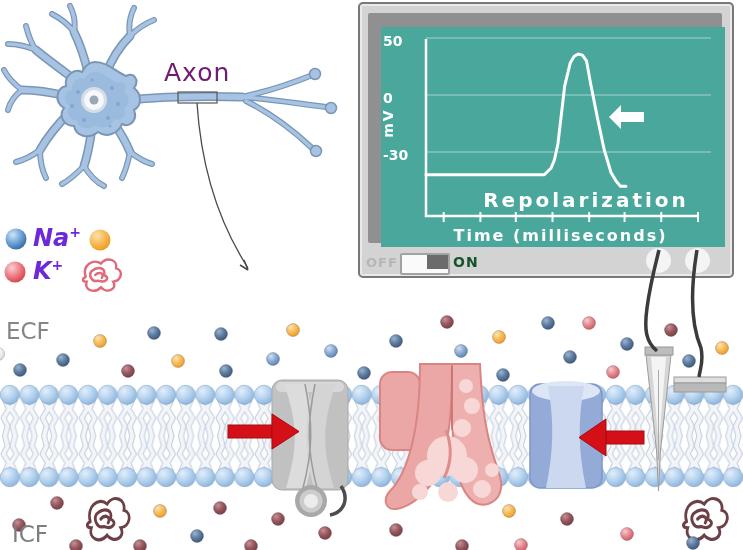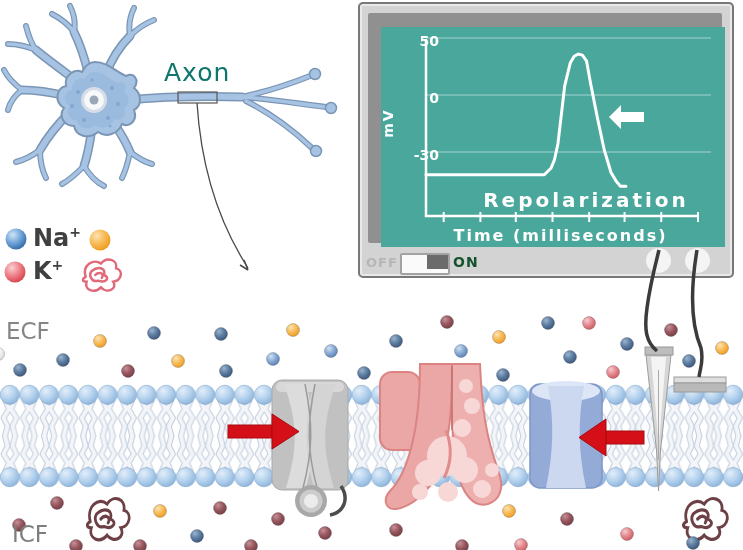--- a/index.html
+++ b/index.html
@@ -1,35 +1,35 @@
 <!DOCTYPE html>
 <html><head>
 <meta charset="utf-8">
 <style>
   html,body{margin:0;padding:0;background:#fff;}
   #canvas{position:relative;width:743px;height:550px;background:#fff;overflow:hidden;
           font-family:"DejaVu Sans","Liberation Sans",sans-serif;}
   #scene{position:absolute;left:0;top:0;z-index:3;pointer-events:none;}
   .txt{position:absolute;z-index:4;white-space:nowrap;}
-  .axon-label{left:164px;top:58px;font-size:25px;color:#0f766e;letter-spacing:1px;}
+  .axon-label{left:164px;top:58px;font-size:25px;color:#701a75;letter-spacing:1px;}
   .ecf{left:6px;top:318px;font-size:23px;color:#858585;}
   .icf{left:12px;top:521px;font-size:23px;color:#7e7e7e;}
-  .leg{font-size:24px;font-weight:bold;color:#404040;}
+  .leg{font-size:24px;font-weight:bold;color:#6d28d9;font-style:italic;}
   .leg sup{font-size:14px;}
   .leg-na{left:33px;top:224px;}
   .leg-k{left:33px;top:257px;}
   
   #monitor{position:absolute;left:358px;top:2px;width:376px;height:276px;z-index:2;
            background:#d3d3d3;border:2px solid #787878;border-radius:5px;
            box-shadow:inset 0 0 0 2px #e9e9e9;box-sizing:border-box;}
   #screen-frame{position:absolute;left:8px;top:9px;width:354px;height:230px;background:#909090;border-radius:2px;}
   #screen{position:absolute;left:13px;top:14px;width:344px;height:220px;background:#4aa79b;overflow:hidden;}
   #chart{position:absolute;left:0;top:0;}
   .scr-txt{position:absolute;color:#fff;font-weight:bold;}
-  .ytick{left:30px;width:28px;text-align:right;font-size:14px;}
+  .ytick{left:2px;width:28px;text-align:left;font-size:14px;}
   .yt0{top:6px;} .yt1{top:63px;} .yt2{top:120px;}
   .mvlab{left:-13px;top:88px;width:40px;text-align:center;font-size:14px;letter-spacing:2px;
          transform:rotate(-90deg);}
   .repol{left:80px;top:161px;width:250px;text-align:center;font-size:20px;letter-spacing:3px;}
   .xlab{left:15px;right:0;top:199px;text-align:center;font-size:16px;letter-spacing:2px;}
   .off{position:absolute;left:6px;top:251px;font-size:13px;font-weight:bold;color:#b6b6b6;letter-spacing:1px;}
   .on{position:absolute;left:93px;top:250px;font-size:14px;font-weight:bold;color:#14532d;letter-spacing:1px;}
   #switch{position:absolute;left:40px;top:249px;width:46px;height:18px;background:#fafafa;
           border:2px solid #a2a2a2;border-radius:2px;cursor:pointer;}
   #knob{position:absolute;right:0;top:0;width:21px;height:14px;background:#6b6b6b;}

